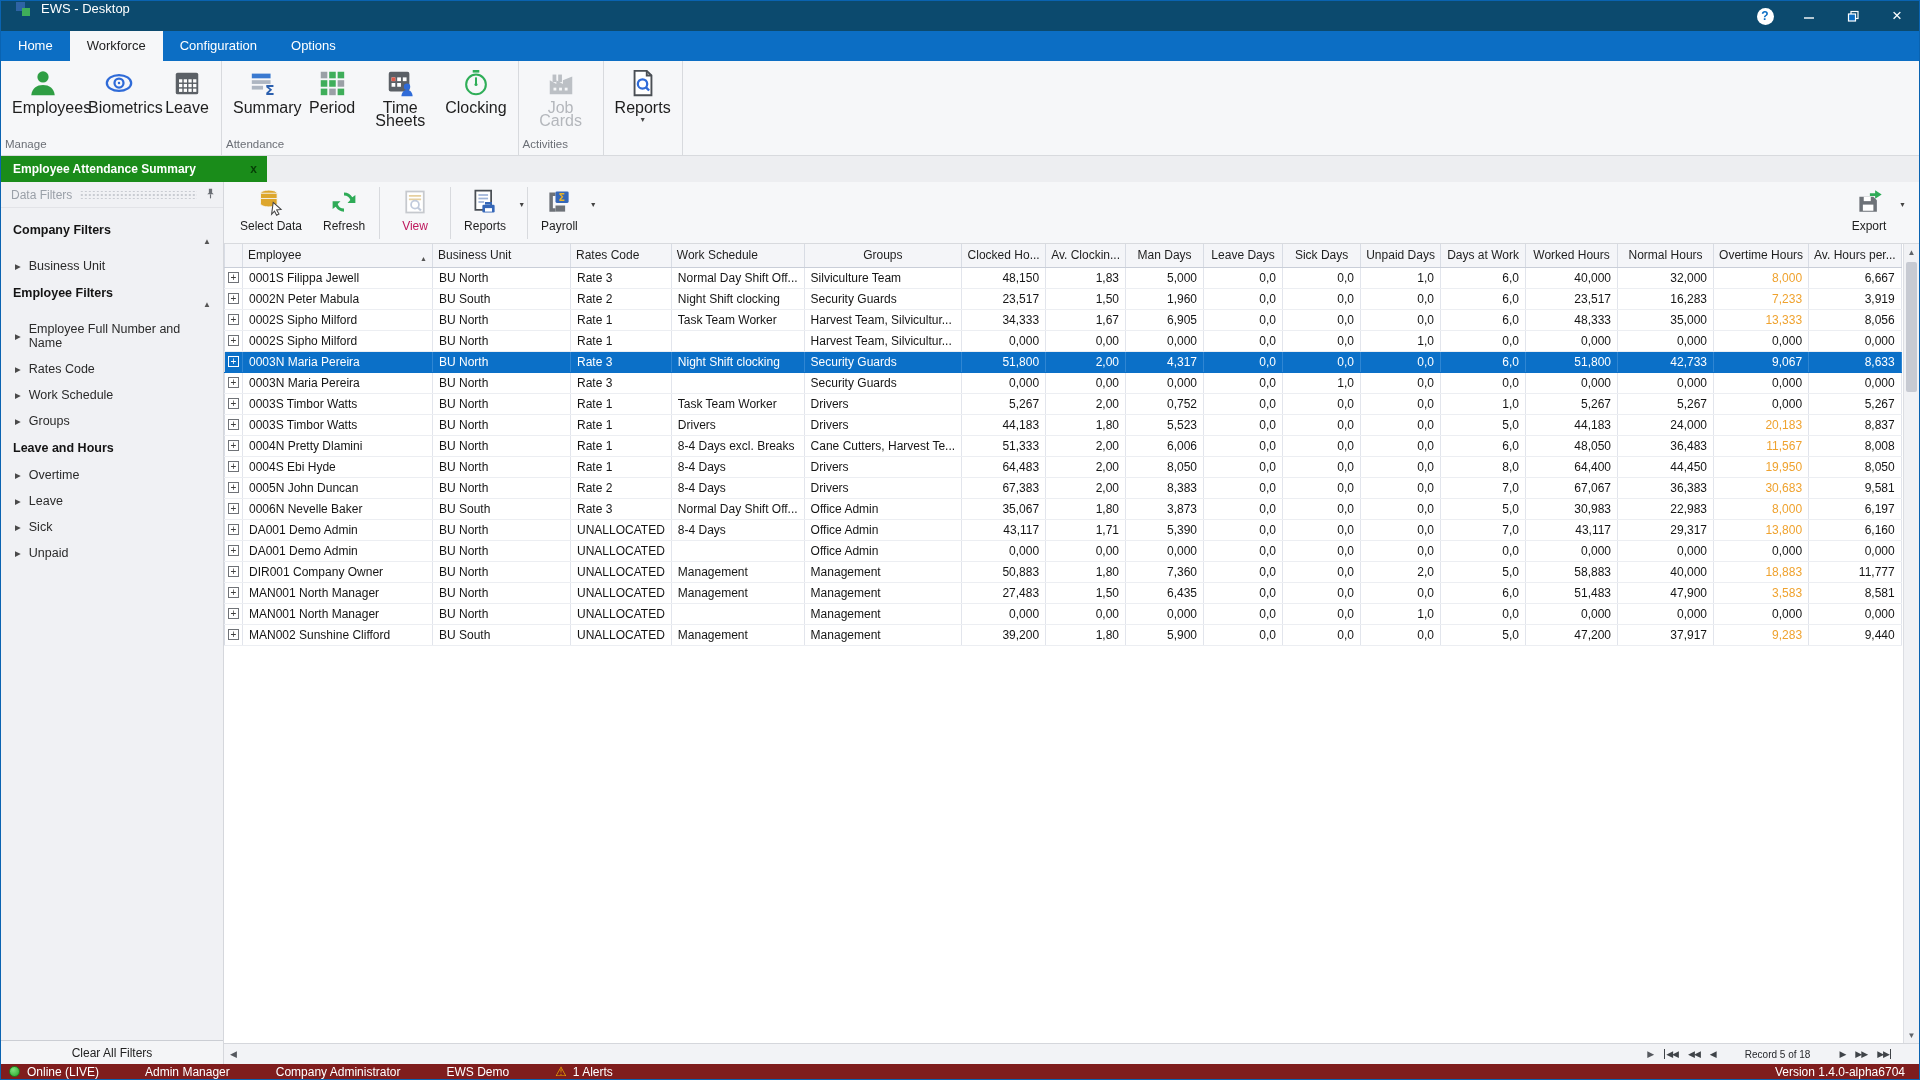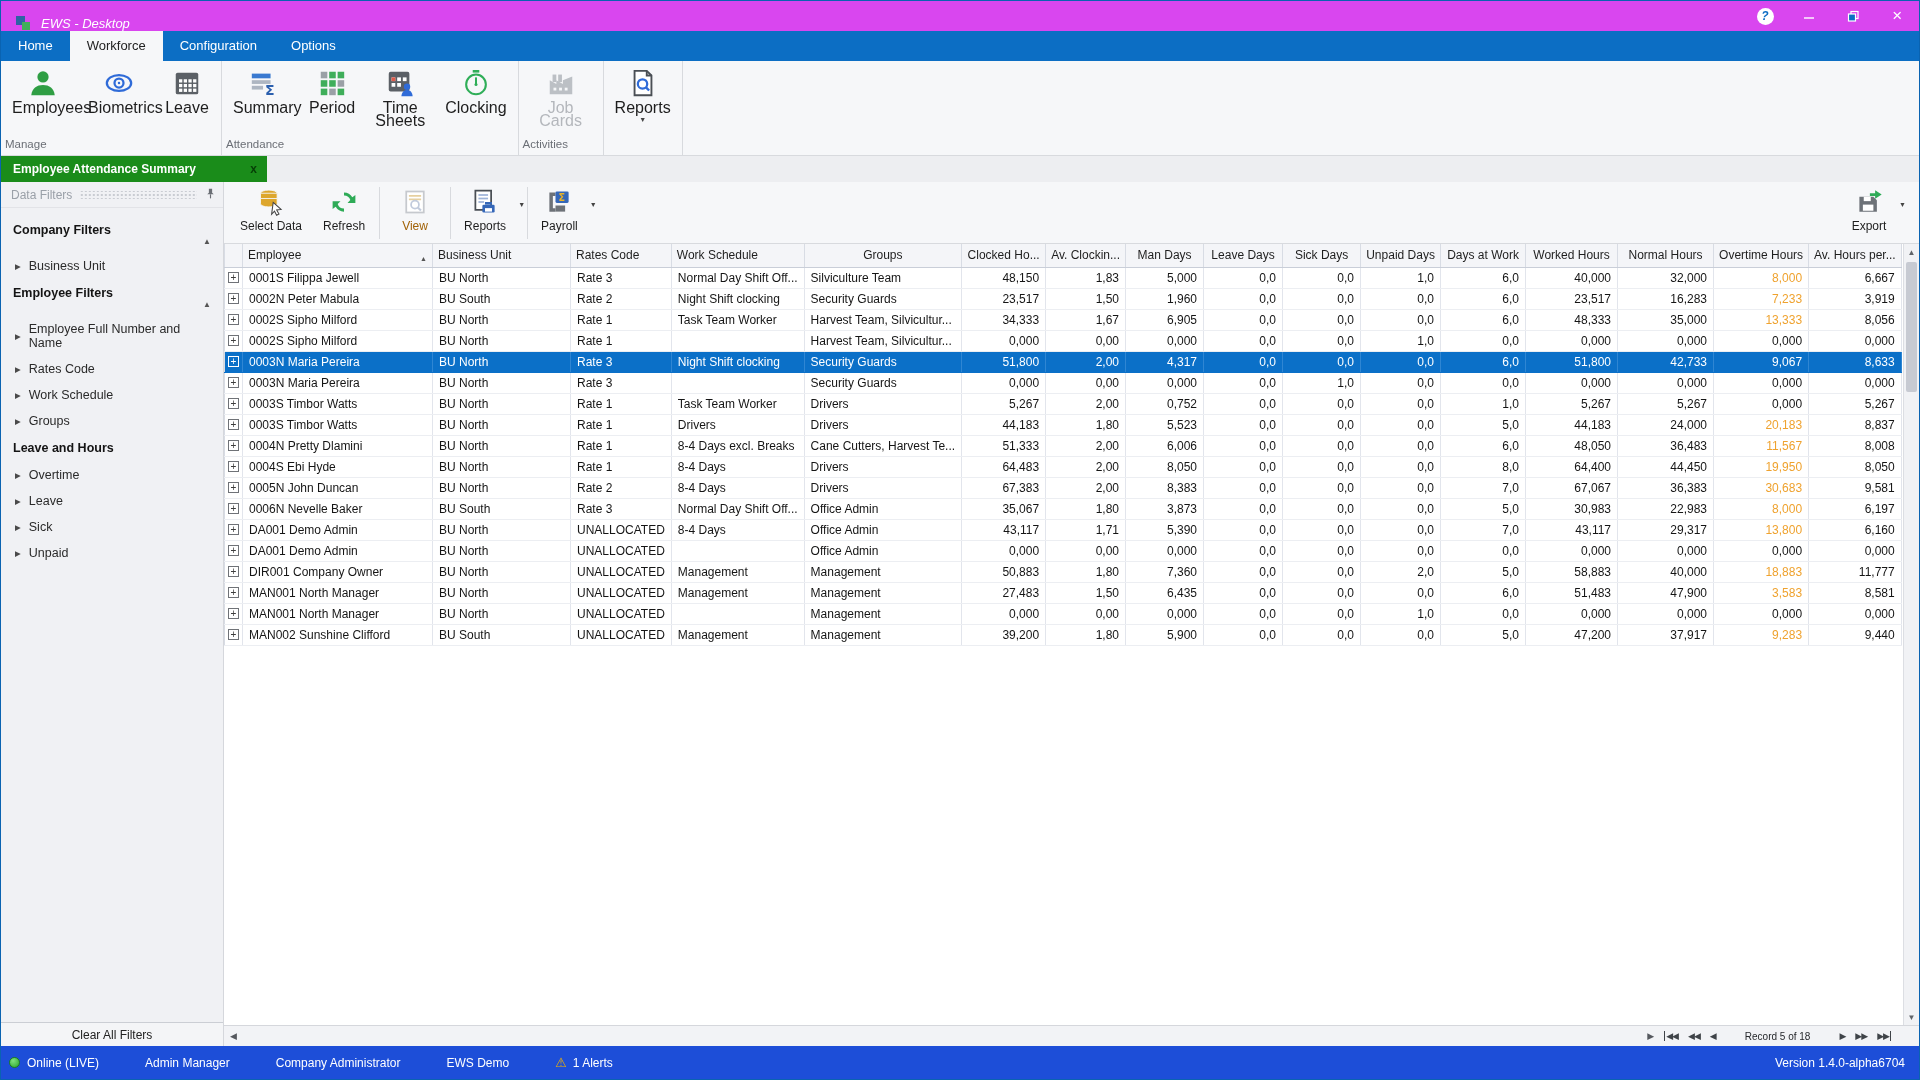--- a/index.html
+++ b/index.html
@@ -1,20 +1,20 @@
 <!DOCTYPE html>
 <html><head>
 <meta charset="utf-8">
 <style>
   * { box-sizing: border-box; margin: 0; padding: 0; }
   html,body { width:1920px; height:1080px; font-family:"Liberation Sans","DejaVu Sans",sans-serif; }
   .window { width:1920px; height:1080px; border:1px solid #0a63b1; display:flex; flex-direction:column; background:#f4f4f6; overflow:hidden; }
 
   
-  .titlebar { height:30px; background:#d946ef; display:flex; align-items:flex-end; color:#fff; flex:0 0 auto;font-style:italic; }
+  .titlebar { height:30px; background:#0c4a6e; display:flex; align-items:flex-start; color:#fff; flex:0 0 auto; }
   .titlebar .applogo { margin:0 10px 0 14px; width:16px; height:16px; }
   .titlebar .title { font-size:13px; }
   .titlebar .tspacer { flex:1; }
   .tbtn { width:44px; height:30px; display:flex; align-items:center; justify-content:center; color:#fff; font-size:14px; }
   .helpcircle { width:17px; height:17px; border-radius:50%; background:#fff; color:#0c6ec4; font-weight:bold; font-size:12px; display:flex; align-items:center; justify-content:center; }
 
   
   .tabrow { height:30px; background:#0c6ec4; display:flex; align-items:flex-end; flex:0 0 auto; }
   .rtab { padding:0 17px; height:30px; line-height:30px; color:#fff; font-size:13px; cursor:default; }
   .rtab.active { background:#f6f7f9; color:#222; }
@@ -50,21 +50,21 @@
   .fp-clear { height:24px; border-top:1px solid #cbced4; background:#f4f5f7; display:flex; align-items:center; justify-content:center; font-size:12px; color:#222; margin:0 0 0 0; }
 
   
   .dataview { flex:1; display:flex; flex-direction:column; min-width:0; background:#f2f3f5; }
   .dv-title { height:22px; background:#0c6ec4; color:#fff; display:flex; align-items:center; padding:0 8px; font-size:12.5px; flex:0 0 auto; }
   .dv-title .dotfill { flex:1; height:8px; margin-left:10px; background:radial-gradient(circle,rgba(255,255,255,.5) 1px,transparent 1.2px); background-size:4px 4px; }
   .dv-toolbar { height:62px; background:#f6f7f9; border-bottom:1px solid #d8dade; display:flex; align-items:stretch; padding:3px 0 2px 6px; flex:0 0 auto; }
   .tbtn2 { min-width:64px; padding:3px 10px 0 10px; display:flex; flex-direction:column; align-items:center; position:relative; }
   .tbtn2 .ticon { width:28px; height:28px; }
   .tbtn2 .tlabel { margin-top:3px; font-size:12px; color:#1e1e1e; white-space:nowrap; }
-  .tbtn2.disabled .tlabel { color:#a16207; }
+  .tbtn2.disabled .tlabel { color:#be185d; }
   .tbtn2 .tcaret { position:absolute; right:-1px; top:16px; font-size:7px; color:#444; }
   .tsep { width:1px; background:#d8dade; margin:2px 3px; }
   .dv-toolbar .tfill { flex:1; }
   .tbtn2.export { margin-right:14px; }
 
   
   .gridarea { flex:1; position:relative; background:#fff; overflow:hidden; min-height:0; }
   table.grid { border-collapse:collapse; table-layout:fixed; font-size:12px; }
   .grid th { height:23px; background:#f4f5f8; border-right:1px solid #d8dce4; border-bottom:1px solid #c9ced8; font-weight:normal; color:#1e1e1e; padding:0 5px; overflow:hidden; white-space:nowrap; }
   .grid th .hwrap { display:flex; align-items:flex-end; }
@@ -90,21 +90,21 @@
   .pagerrow { height:21px; background:#f2f3f6; border-top:1px solid #d5d7dc; display:flex; align-items:center; font-size:10px; color:#3f4348; flex:0 0 auto; padding:0 6px; }
   .pagerrow .hl { font-size:9px; color:#55585e; }
   .pagerrow .pfill { flex:1; }
   .pgnav { display:flex; align-items:center; gap:10px; margin-right:22px; }
   .pgbtn { font-size:9px; color:#3f4348; letter-spacing:-1px; }
   .pgbtn.barL { border-left:1.5px solid #3f4348; padding-left:1px; }
   .pgbtn.barR { border-right:1.5px solid #3f4348; padding-right:1px; }
   .rectext { font-size:10px; color:#26282c; margin:0 19px; letter-spacing:0; }
 
   
-  .statusbar { height:33px; background:#1d4ed8; color:#fff; display:flex; align-items:center; font-size:12px; flex:0 0 auto; padding:0 14px 0 8px; }
+  .statusbar { height:15px; background:#7f1d1d; color:#fff; display:flex; align-items:center; font-size:12px; flex:0 0 auto; padding:0 14px 0 8px; }
   .sitem { display:flex; align-items:center; margin-right:46px; }
   .sdot { width:11px; height:11px; border-radius:50%; background:radial-gradient(circle at 35% 30%, #7ee27e, #2aa52a); border:1px solid #1c7f1c; margin-right:7px; }
   .swarn { color:#f2b200; font-size:13px; margin-right:6px; }
   .sfill { flex:1; }
 </style>
 </head>
 <body>
 
 <div class="window">
 

